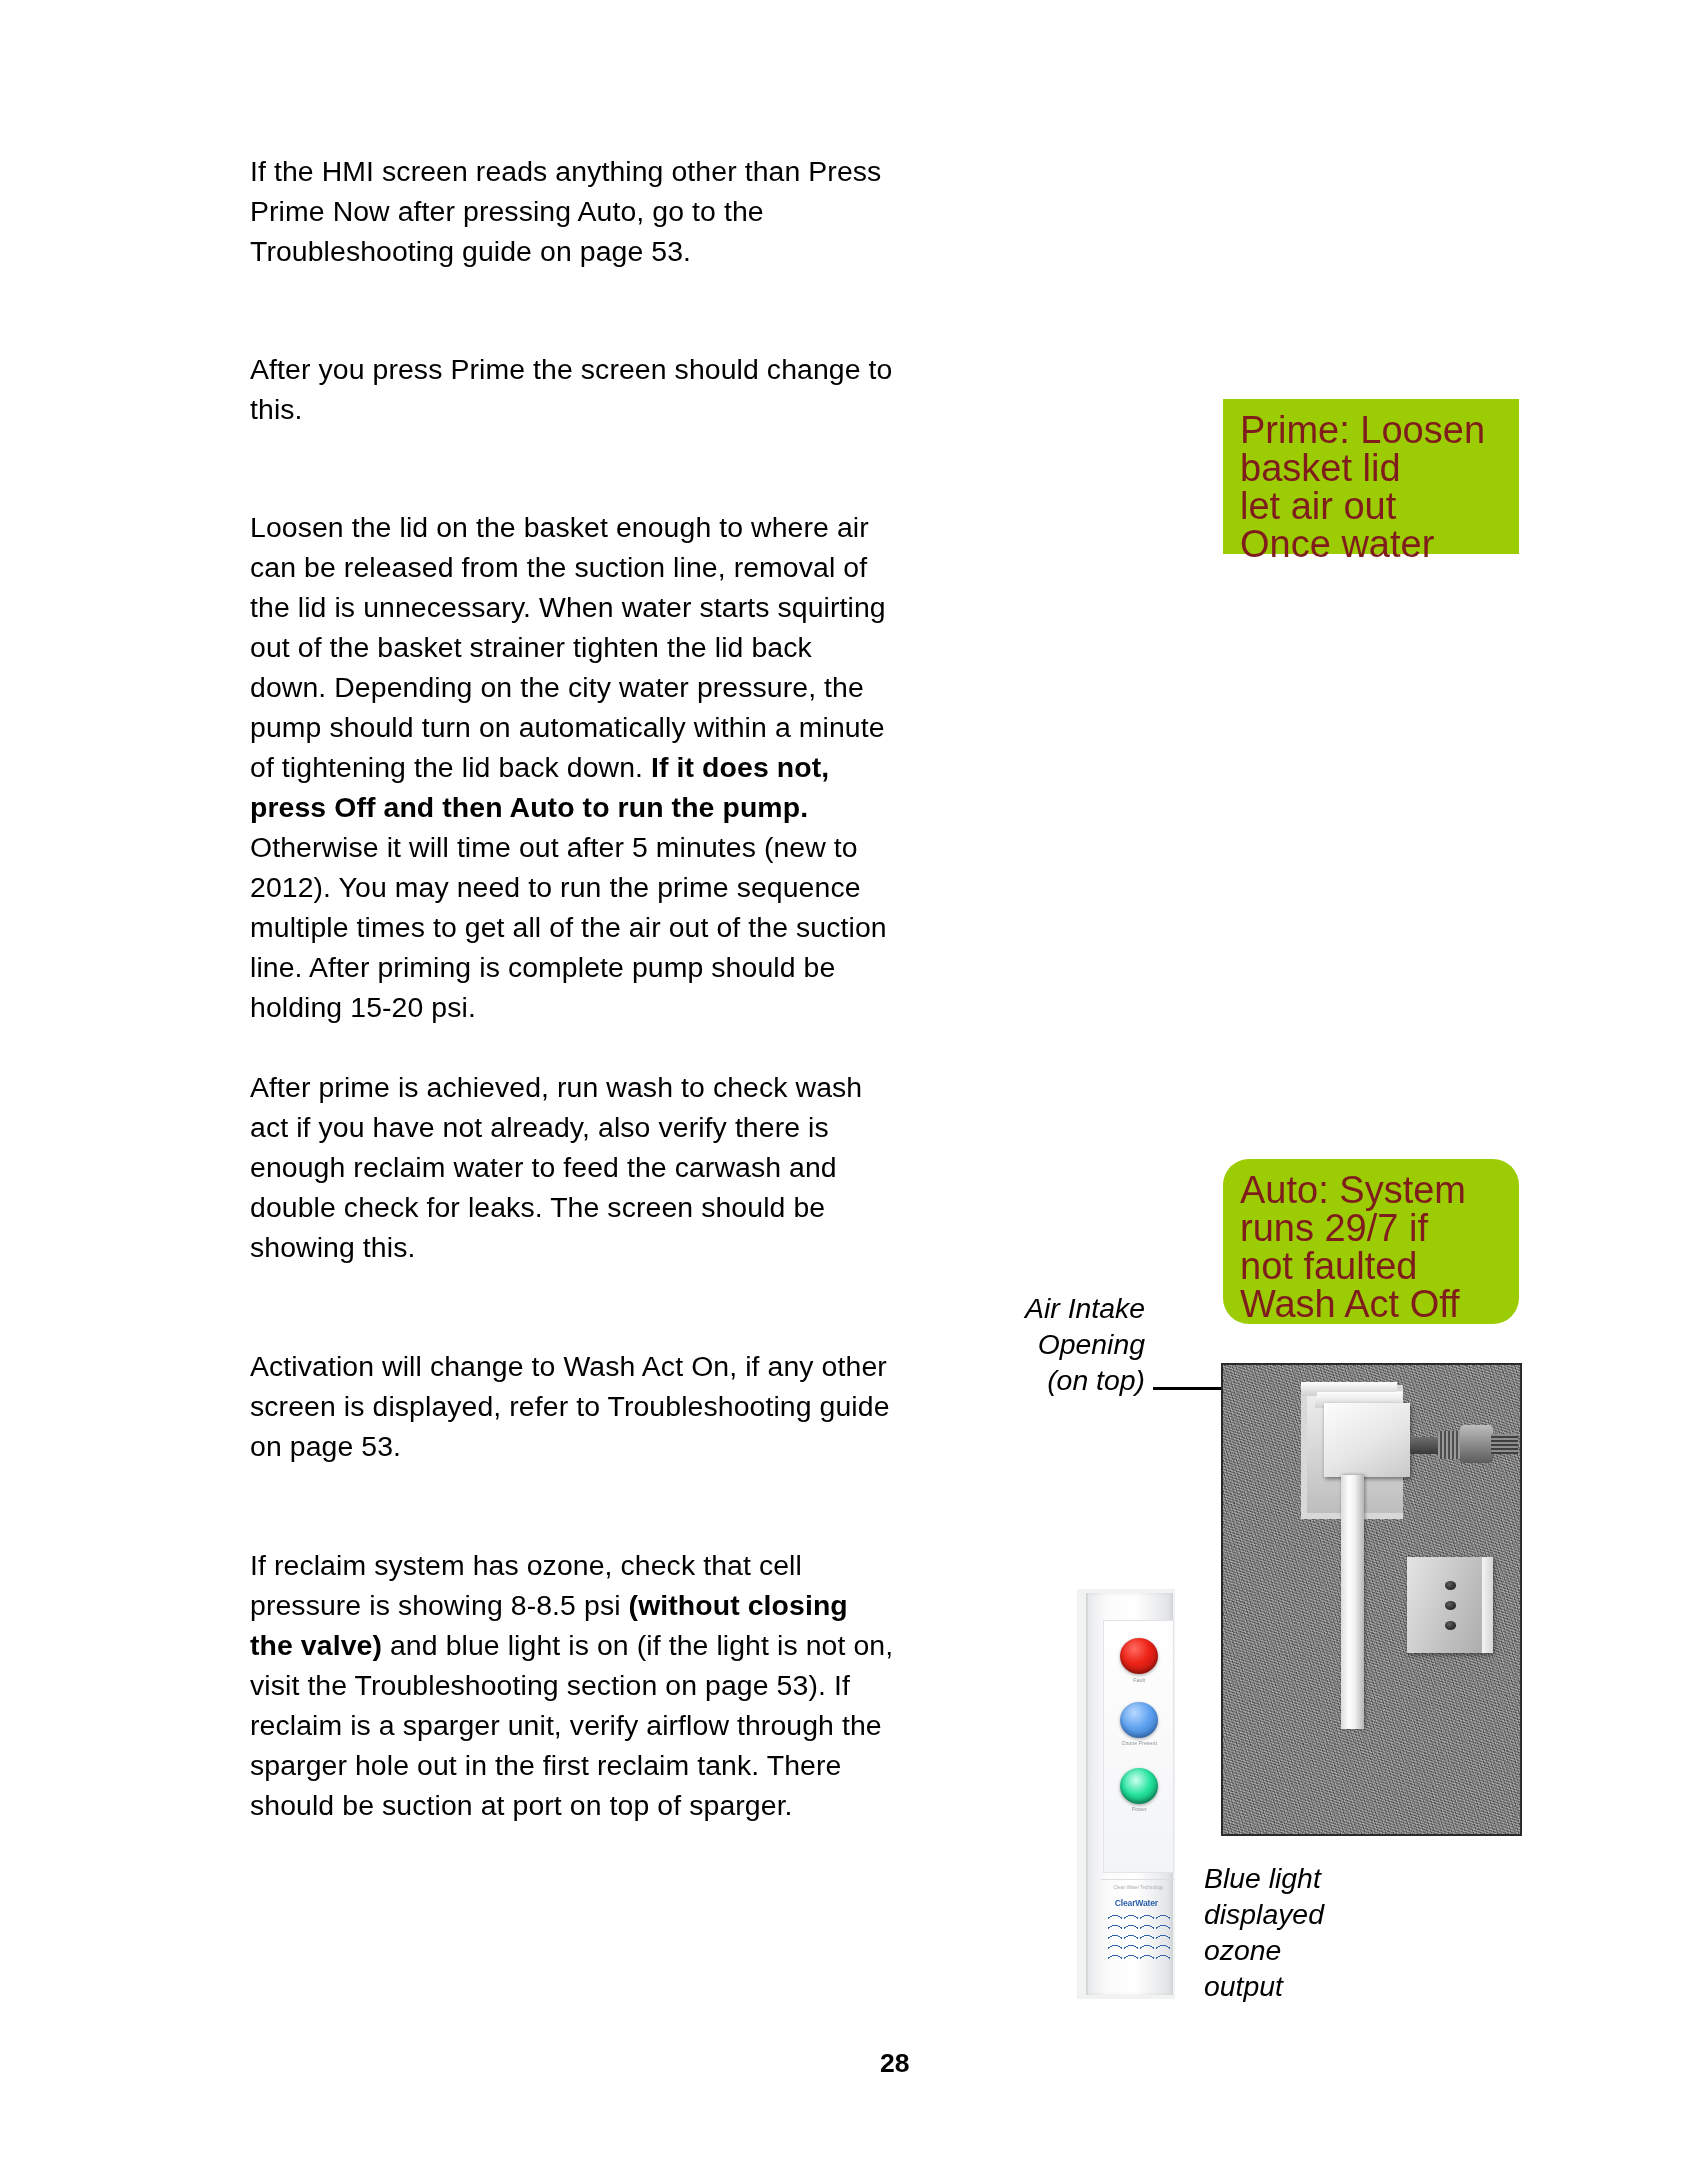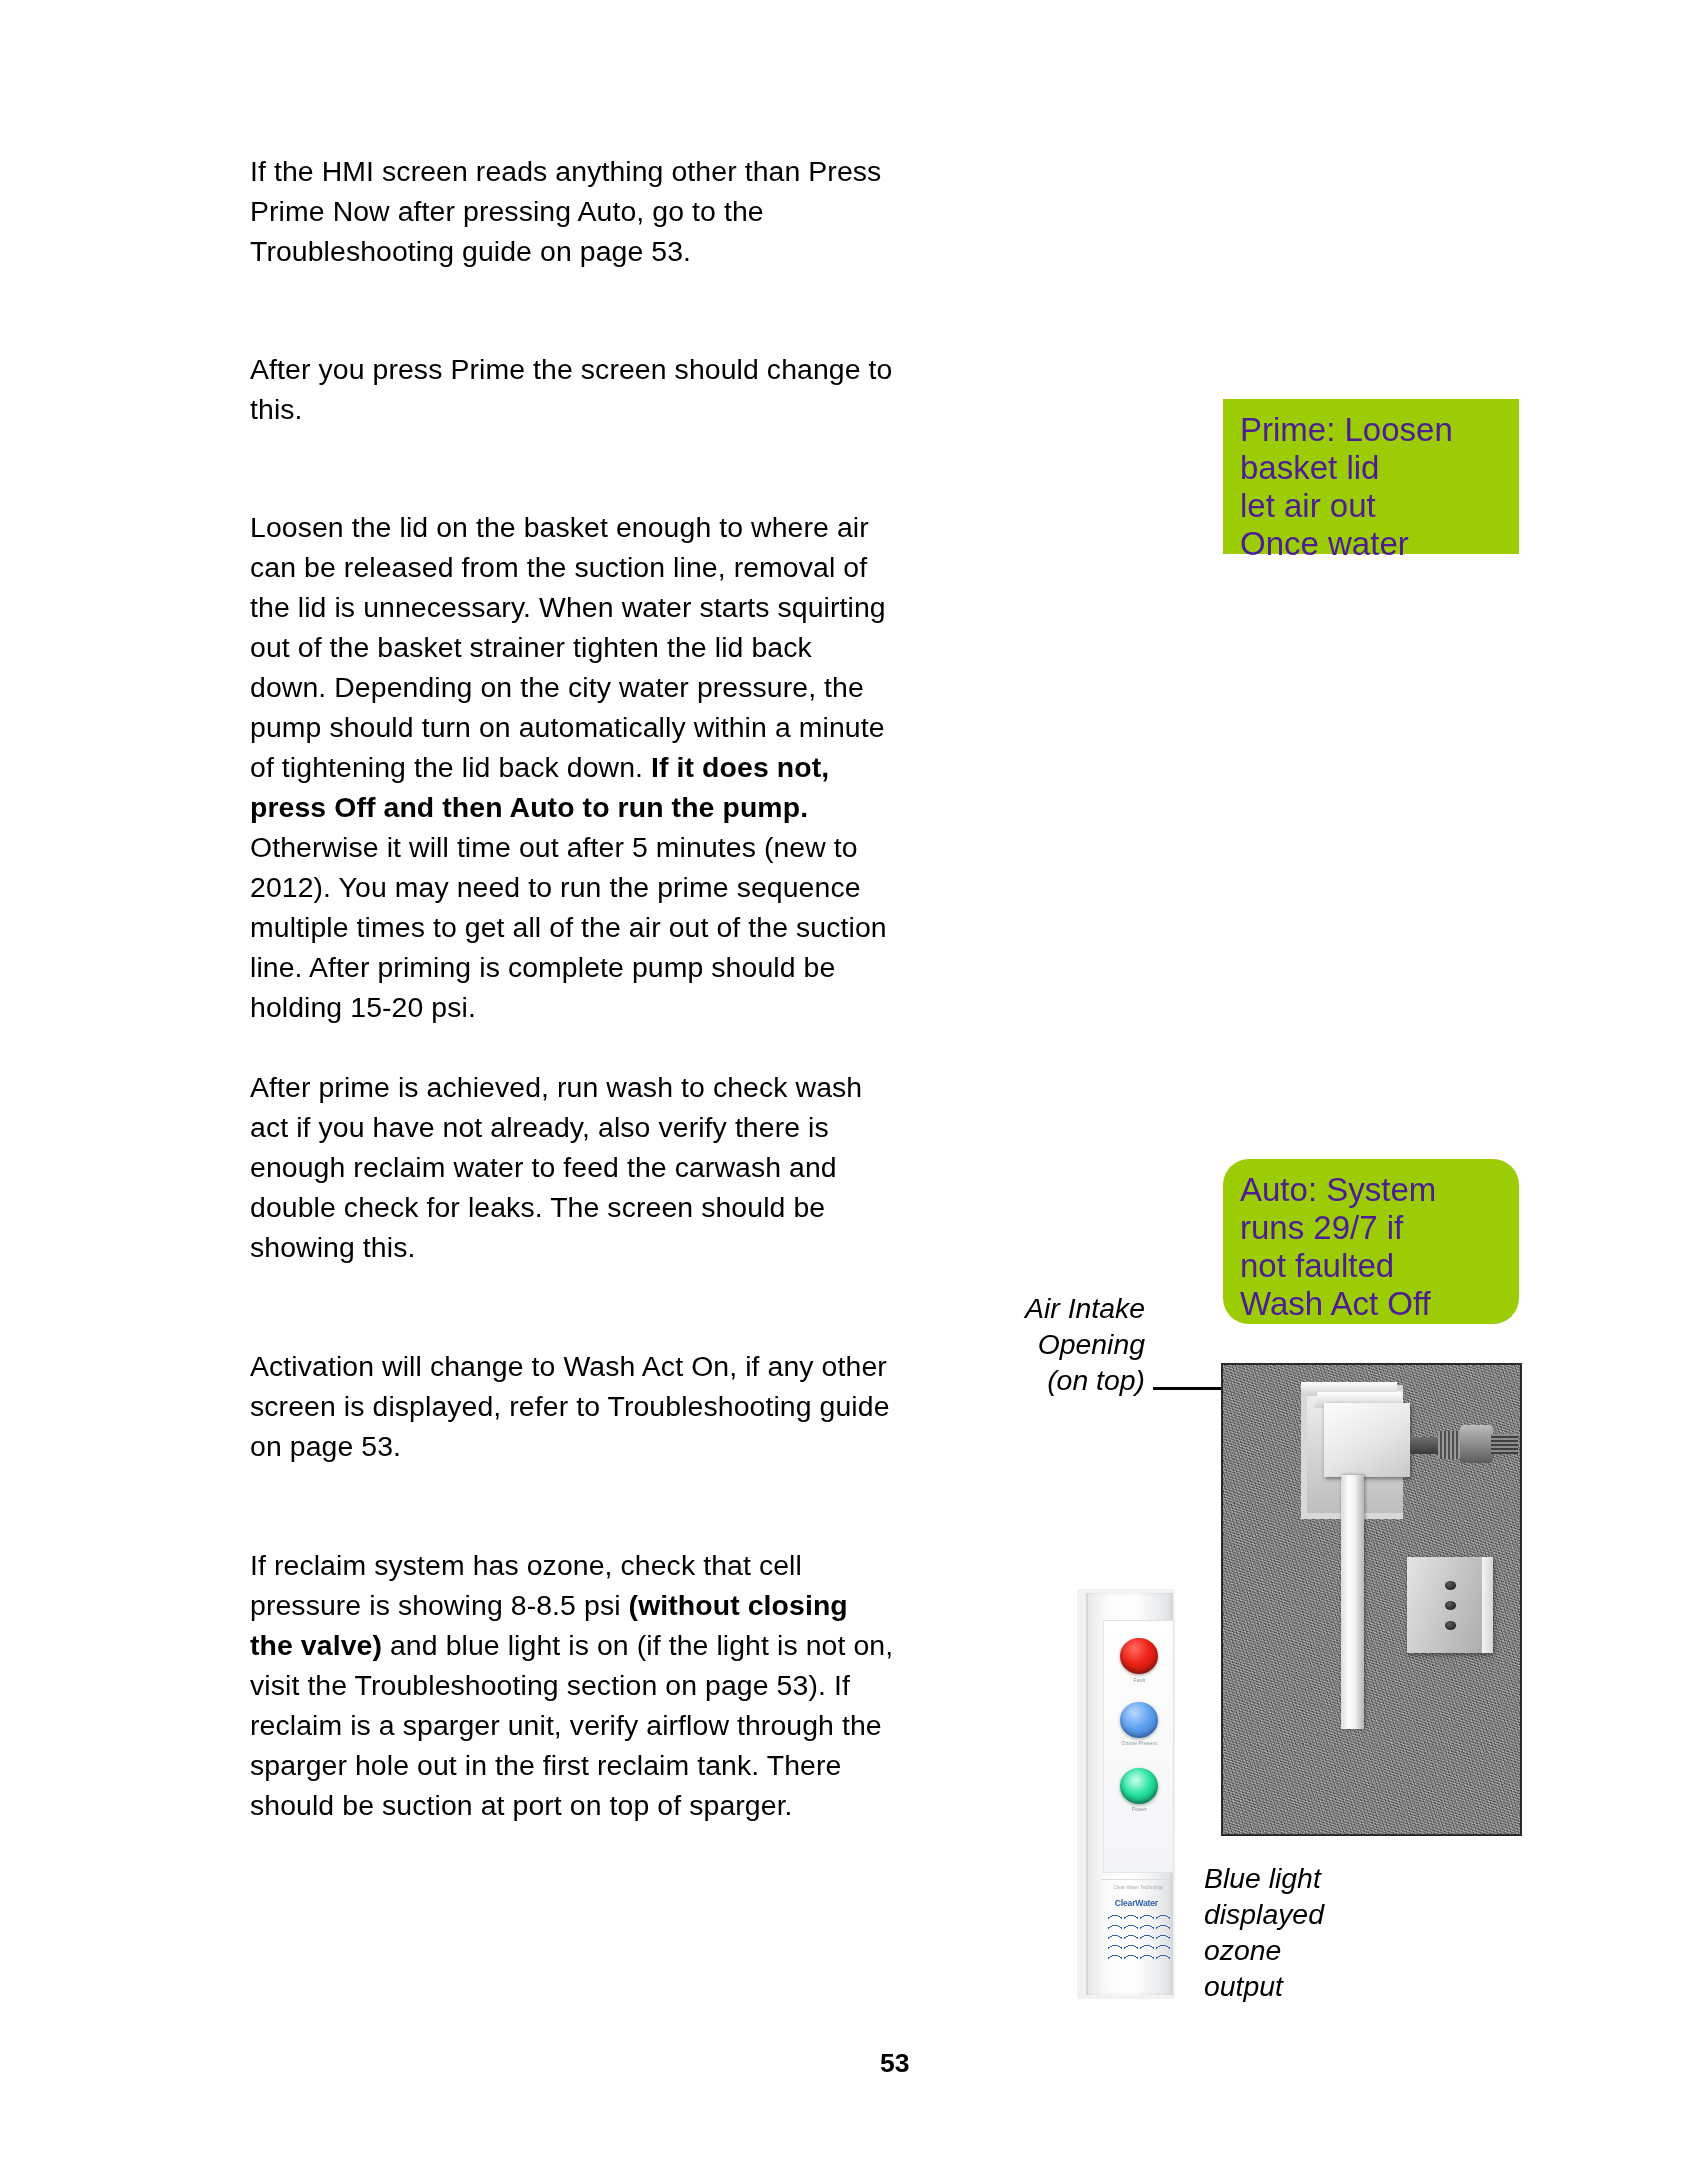--- a/index.html
+++ b/index.html
@@ -43,22 +43,22 @@
   .para b { font-weight: bold; }
 
   .gap-sm { height: 40px; }
   .gap-md { height: 78px; }
   .gap-lg { height: 79px; }
 
   
   .green-box {
     position: absolute;
     background: #9ccc03;
-    color: #4c1d95;
-    font-size: 33px;
+    color: #7f1d1d;
+    font-size: 38px;
     line-height: 38px;
     padding: 12px 16px 18px 17px;
     box-sizing: border-box;
   }
   #green-box-prime {
     left: 1223px;
     top: 399px;
     width: 296px;
     height: 155px;
   }
@@ -427,16 +427,16 @@
     </div>
   </div>
 
   <div id="blue-light-caption">
     <div>Blue light</div>
     <div>displayed</div>
     <div>ozone</div>
     <div>output</div>
   </div>
 
-  <div id="page-number">53</div>
+  <div id="page-number">28</div>
 
 </div>
 
 
 </body></html>

